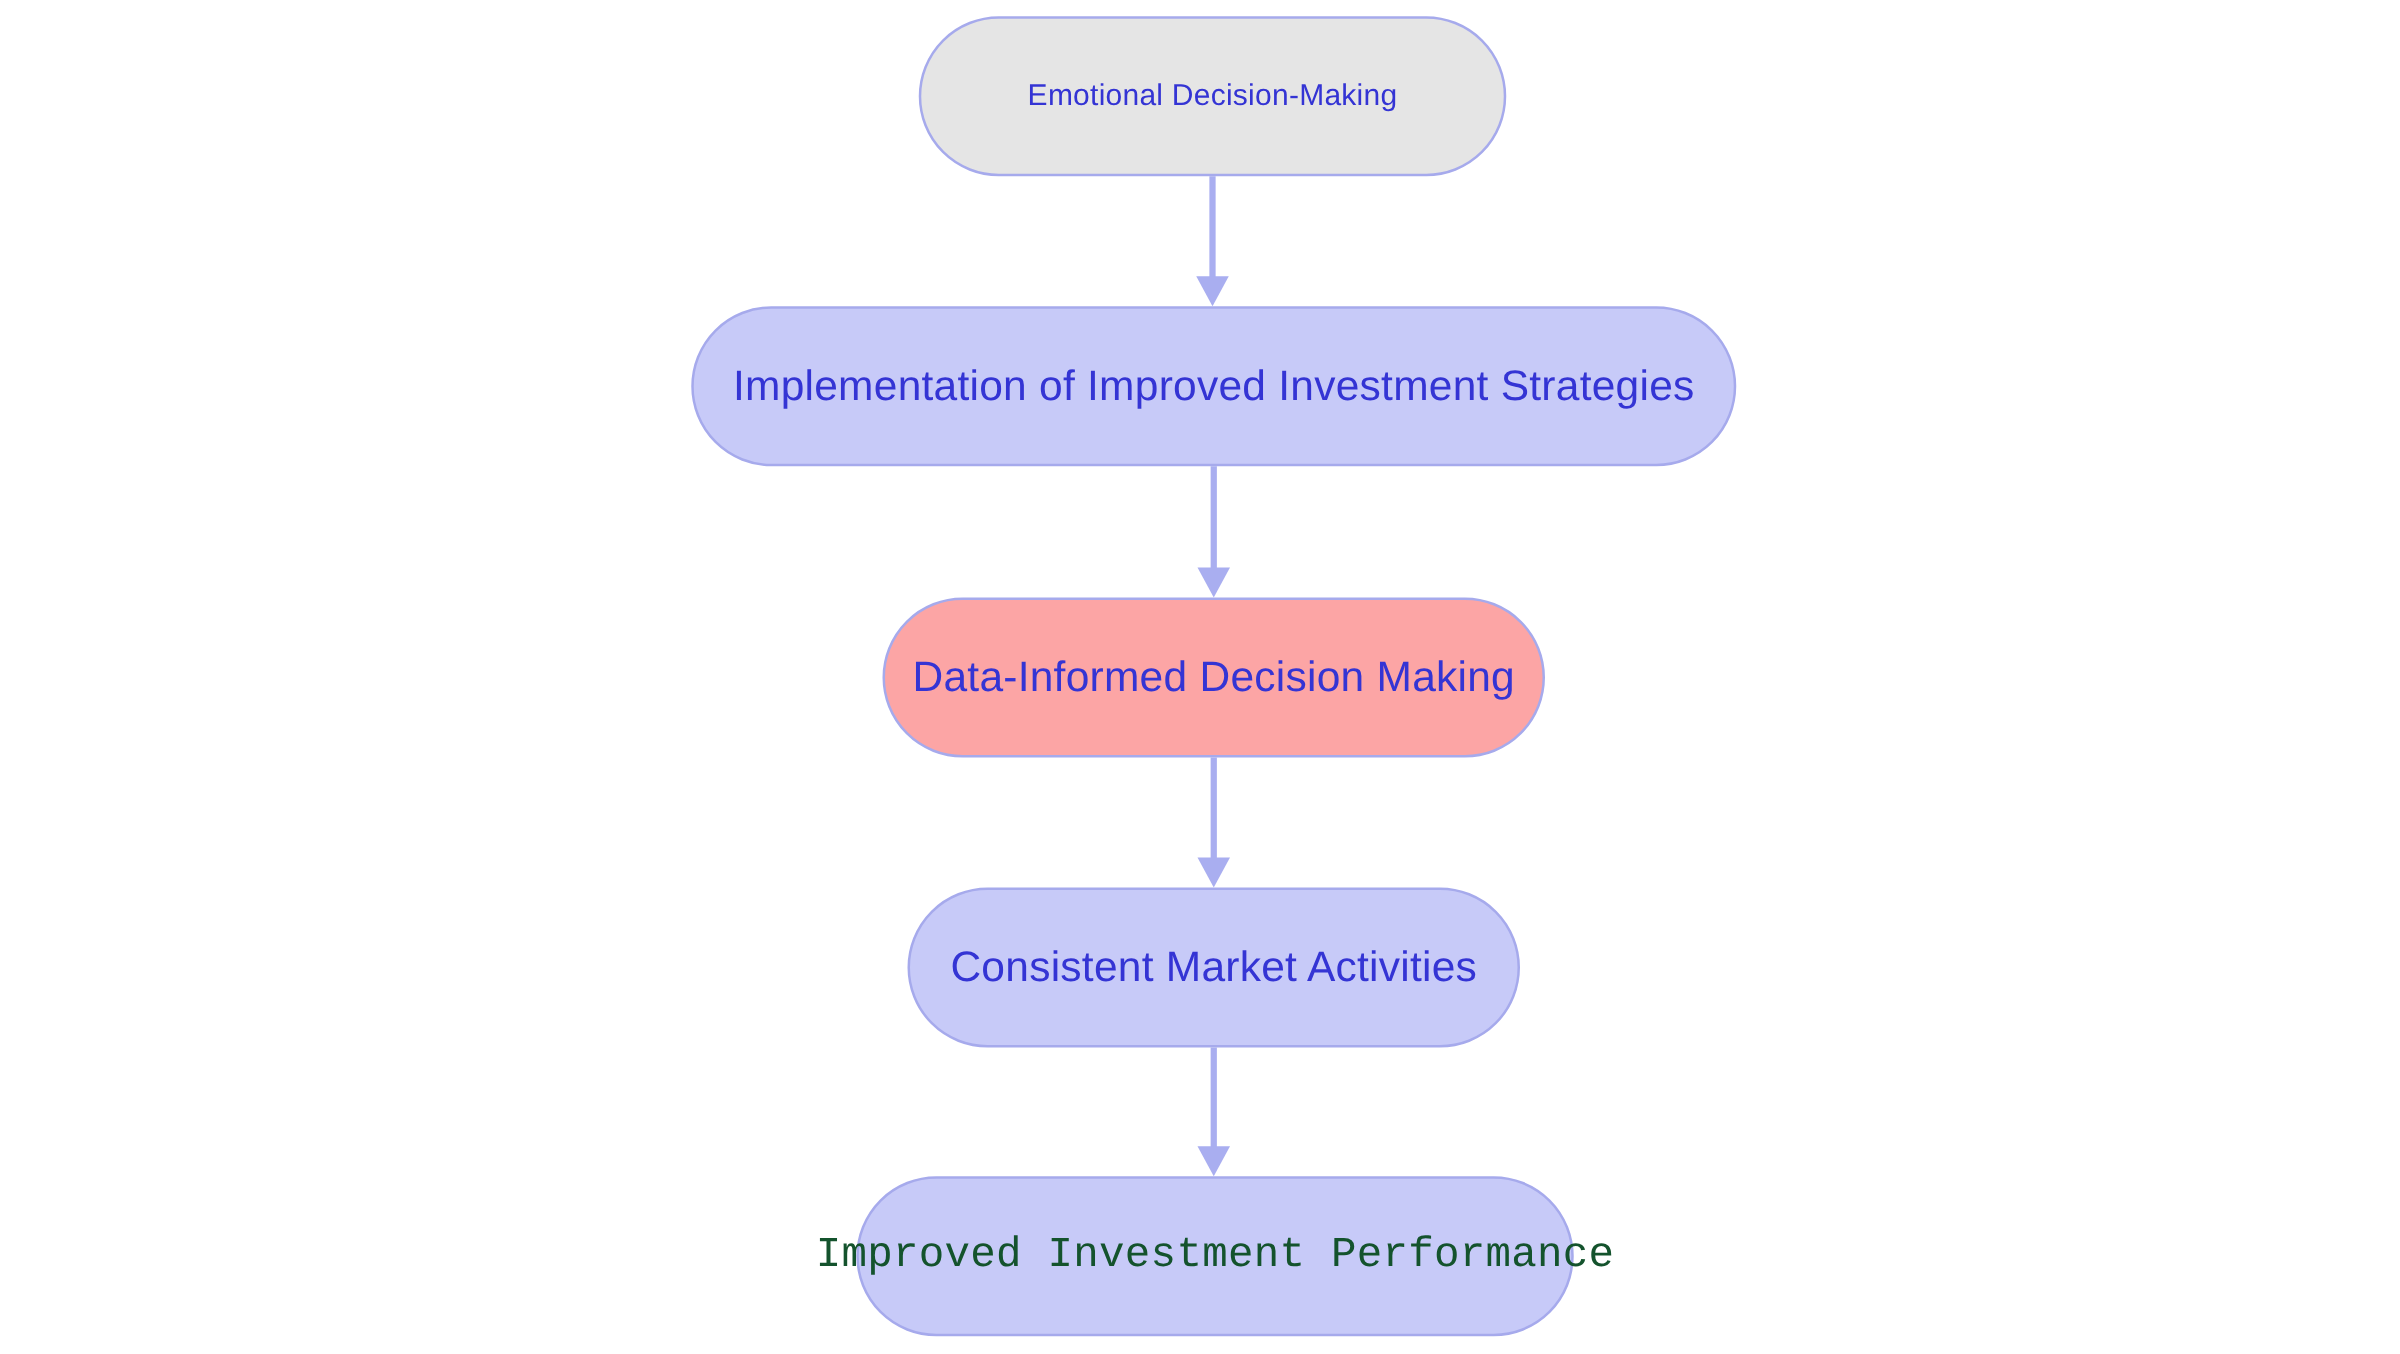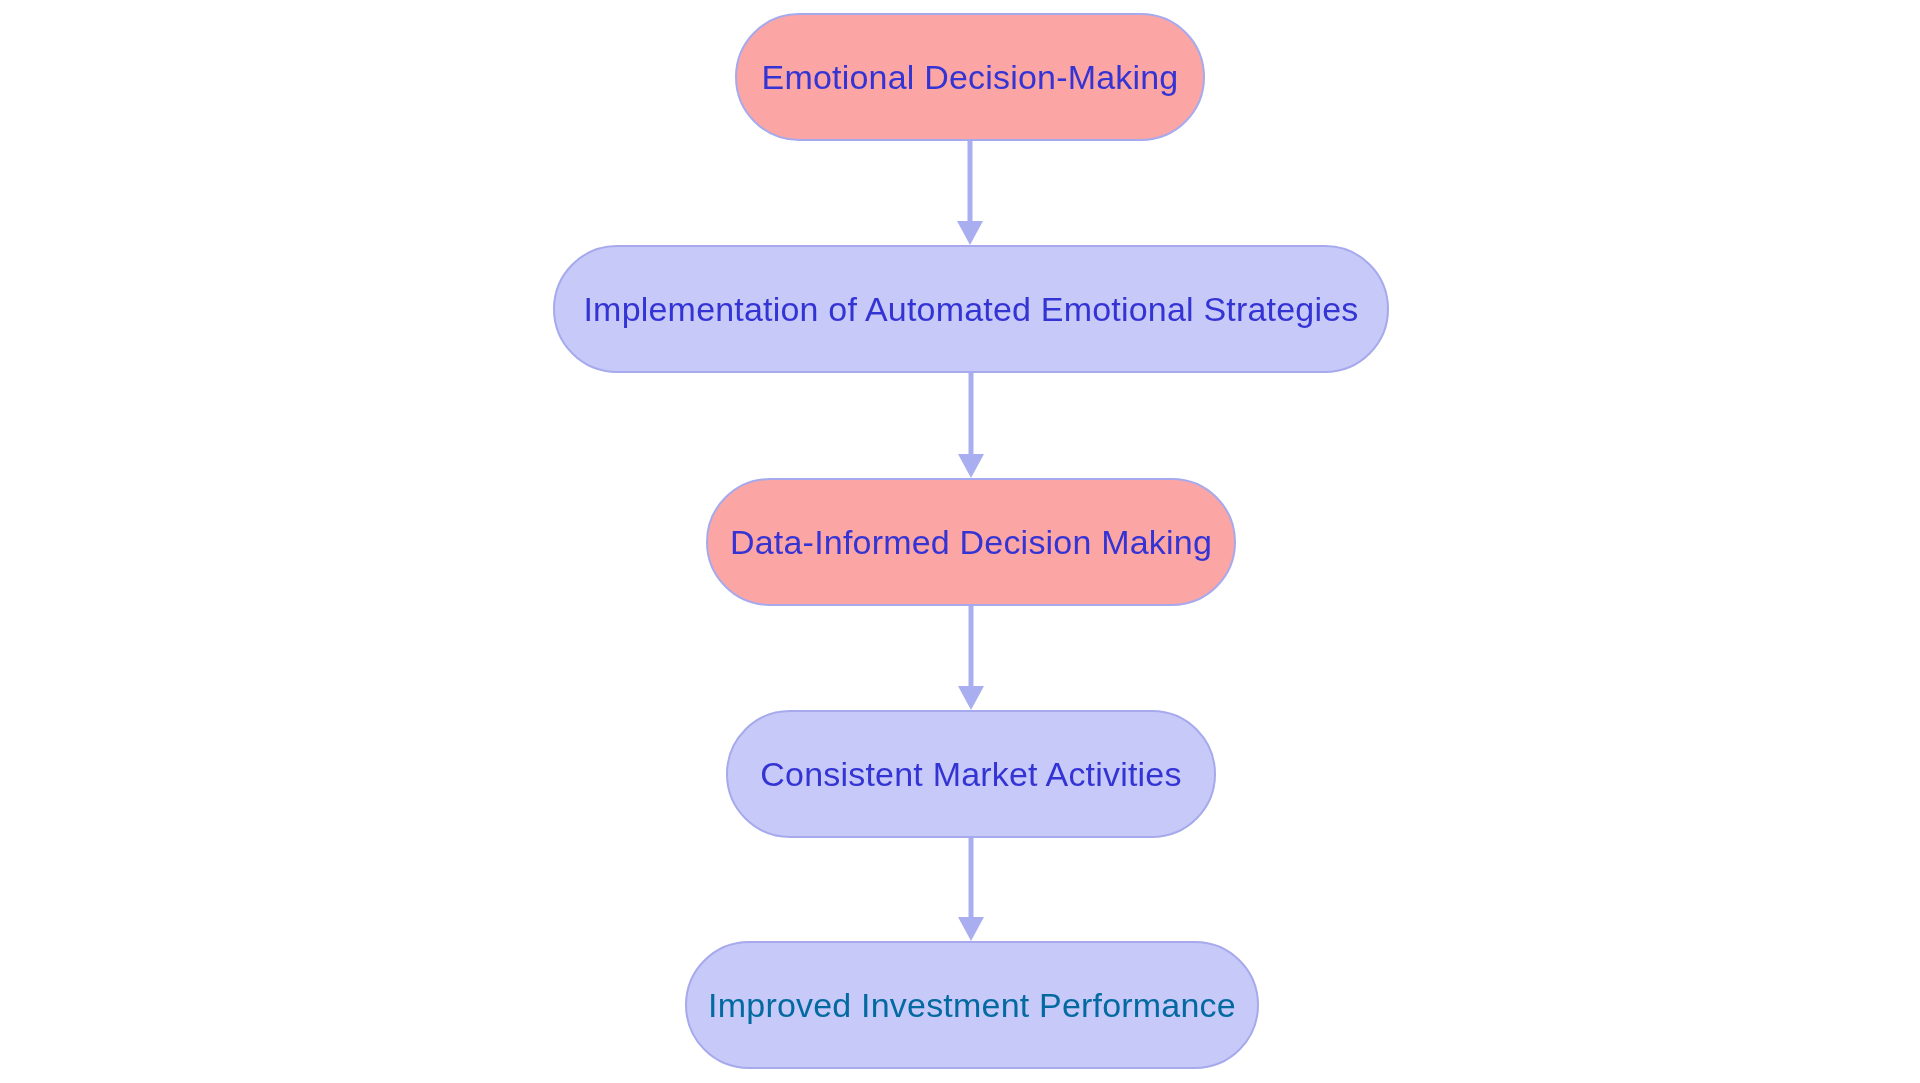--- a/index.html
+++ b/index.html
@@ -74,33 +74,33 @@
     </svg>
   </div>
 
   <div class="connector" id="conn-3" style="left: 951px; top: 838px; height: 103px;">
     <svg width="40" height="103" viewBox="0 0 40 103" xmlns="http://www.w3.org/2000/svg">
       <line x1="20" y1="0" x2="20" y2="85" stroke="#a9aef0" stroke-width="5"></line>
       <polygon points="20,103 7,79 33,79" fill="#a9aef0"></polygon>
     </svg>
   </div>
 
-  <div class="node" id="node-0" style="left: 735px; top: 13px; width: 470px; height: 128px; font-size: 34px; background: #fca5a5; border-color: rgb(166, 170, 236); color: rgb(52, 52, 212);">
+  <div class="node" id="node-0" style="left: 735px; top: 13px; width: 470px; height: 128px; font-size: 24px; background: #e5e5e5; border-color: rgb(166, 170, 236); color: rgb(52, 52, 212);">
     <span class="node-label">Emotional Decision-Making</span>
   </div>
 
   <div class="node" id="node-1" style="left: 553px; top: 245px; width: 836px; height: 128px; font-size: 34px; background: rgb(199, 202, 248); border-color: rgb(166, 170, 236); color: rgb(52, 52, 212);">
-    <span class="node-label">Implementation of Automated Emotional Strategies</span>
+    <span class="node-label">Implementation of Improved Investment Strategies</span>
   </div>
 
   <div class="node" id="node-2" style="left: 706px; top: 478px; width: 530px; height: 128px; font-size: 34px; background: #fca5a5; border-color: rgb(166, 170, 236); color: rgb(52, 52, 212);">
     <span class="node-label">Data-Informed Decision Making</span>
   </div>
 
   <div class="node" id="node-3" style="left: 726px; top: 710px; width: 490px; height: 128px; font-size: 34px; background: rgb(199, 202, 248); border-color: rgb(166, 170, 236); color: rgb(52, 52, 212); text-align: right;">
     <span class="node-label">Consistent Market Activities</span>
   </div>
 
-  <div class="node" id="node-4" style="left: 685px; top: 941px; width: 574px; height: 128px; font-size: 34px; background: rgb(199, 202, 248); border-color: rgb(166, 170, 236); color: #0369a1;">
+  <div class="node" id="node-4" style="left: 685px; top: 941px; width: 574px; height: 128px; font-size: 34px; background: rgb(199, 202, 248); border-color: rgb(166, 170, 236); color: #14532d; font-family: Liberation Mono, monospace;">
     <span class="node-label">Improved Investment Performance</span>
   </div>
 
 </div>
 
 </body></html>

